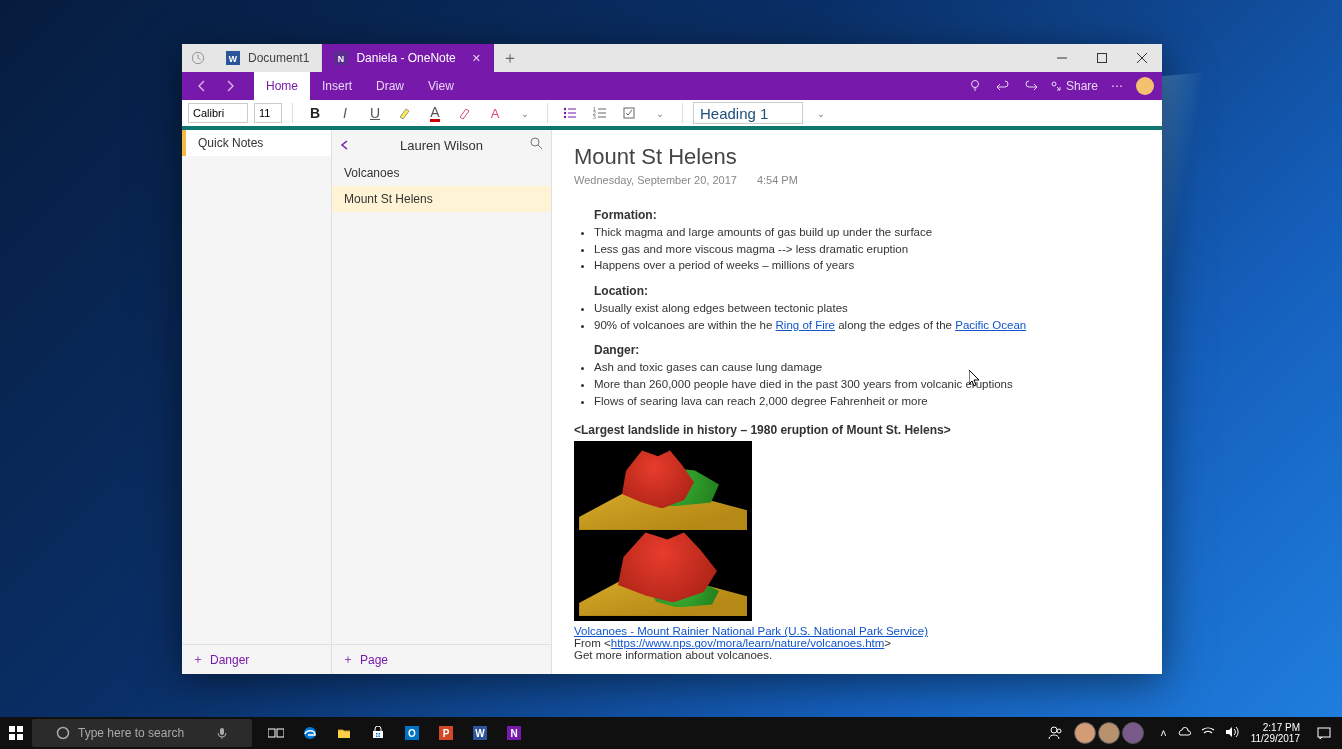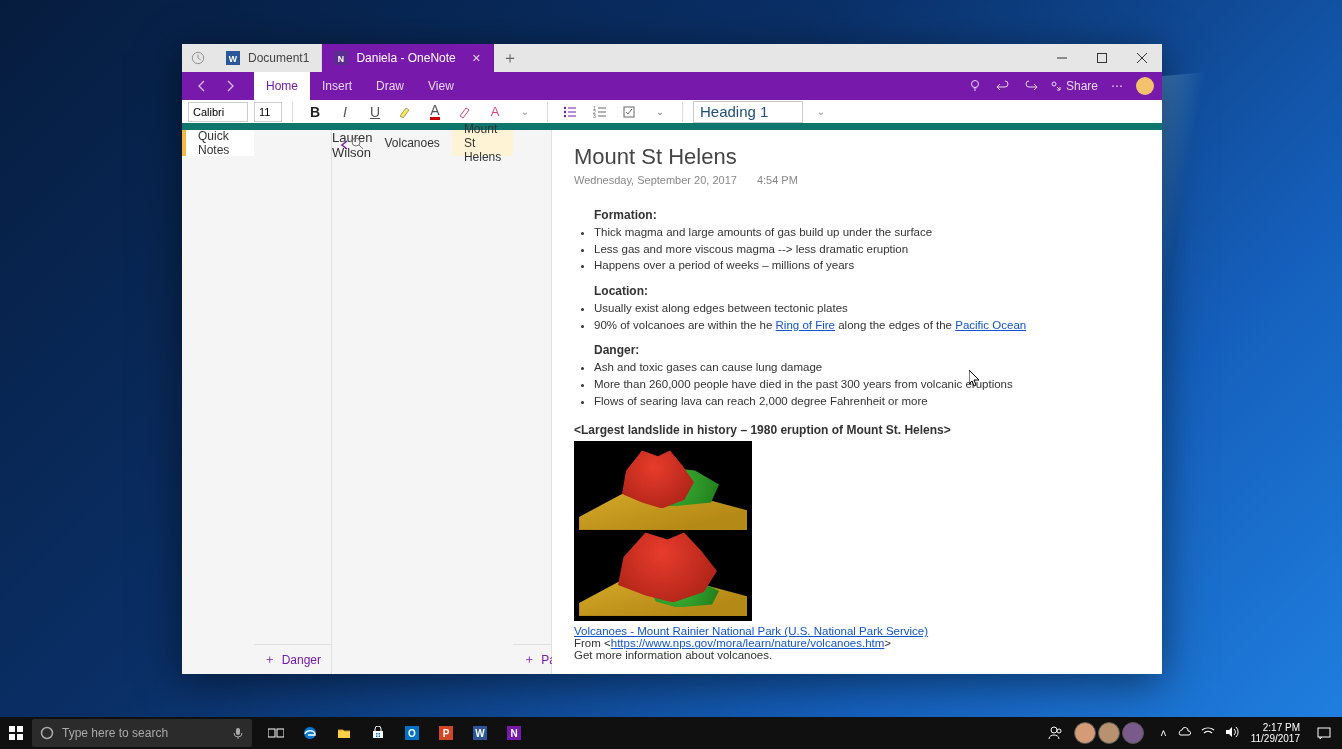--- a/index.html
+++ b/index.html
@@ -68,21 +68,21 @@
   display:flex; align-items:center;
 }
 .ribbon-tab.active { background:#fff; color:#7719aa;text-align:center; }
 .ribbon-right { margin-left:auto; display:flex; gap:10px; align-items:center; color:#e9d6f5; font-size:12px;}
 .ribbon-right .ico { width:18px; height:18px; display:flex; align-items:center; justify-content:center;}
 .avatar { width:18px; height:18px; border-radius:50%; background:#f4c26e;}
 
 .ribbon-tools {
   height: 30px;
   background: #fff;
-  border-bottom: 7px solid #0f766e;
+  border-bottom: 4px solid #0f766e;
   display: flex; align-items:center;
   padding: 0 6px; gap: 6px;
 }
 .font-name {
   width: 60px; height: 20px;
   border: 1px solid #ccc; font-size: 11px; padding: 0 4px;
 }
 .font-size {
   width: 28px; height: 20px;
   border: 1px solid #ccc; font-size: 11px; padding: 0 4px;
@@ -98,21 +98,21 @@
 .tool-sep { width:1px; height:20px; background:#ddd; margin: 0 4px;}
 .heading-sel {
   width: 110px; height: 22px;
   border: 1px solid #ccc; font-size: 16px; color:#222;
   display:flex; align-items:center; padding:0 6px;
 }
 .heading-label { color:#1e4e79; font-size:15px;}
 
 .workspace { flex: 1; display:flex; min-height:0; }
 .nav-col {
-  display:flex; flex-direction:row;
+  display:flex; flex-direction:column;
   background:#f5f5f5;
 }
 .nav-col.sections { width: 150px; border-right: 1px solid #e0e0e0;}
 .nav-col.pages { width: 220px; background:#f5f5f5; border-right: 1px solid #e0e0e0;}
 .notebook-header {
   height: 30px; display:flex; align-items:center; justify-content:center;
   font-size: 13px; color:#333;
   position: relative;
 }
 .nb-back { position:absolute; left:8px; color:#7719aa; font-size:14px;}
@@ -177,21 +177,21 @@
 
 .taskbar {
   position: absolute; left:0; right:0; bottom:0; height:32px;
   background: #101010;
   display:flex; align-items:center;
 }
 .tb-start { width:32px; height:32px; display:flex; align-items:center; justify-content:center; color:#fff;}
 .tb-search {
   width: 220px; height:28px; margin:2px 0;
   background: #2b2b2b; border-radius:2px;
-  display:flex; align-items:center; gap:8px; padding:0 8px;
+  display:flex; align-items:center; gap:8px; padding:0 24px;
   color:#aaa; font-size:12px;
 }
 .tb-icons { display:flex; align-items:center; gap:2px; margin-left:8px;}
 .tb-icon {
   width:32px; height:32px; display:flex; align-items:center; justify-content:center;
   font-size:14px; color:#fff;
 }
 .tb-app { width:14px; height:14px; }
 .tb-right { margin-left:auto; display:flex; align-items:center; gap:6px; padding-right:6px;}
 .tb-people { display:flex; gap:2px; margin-right:10px;}

